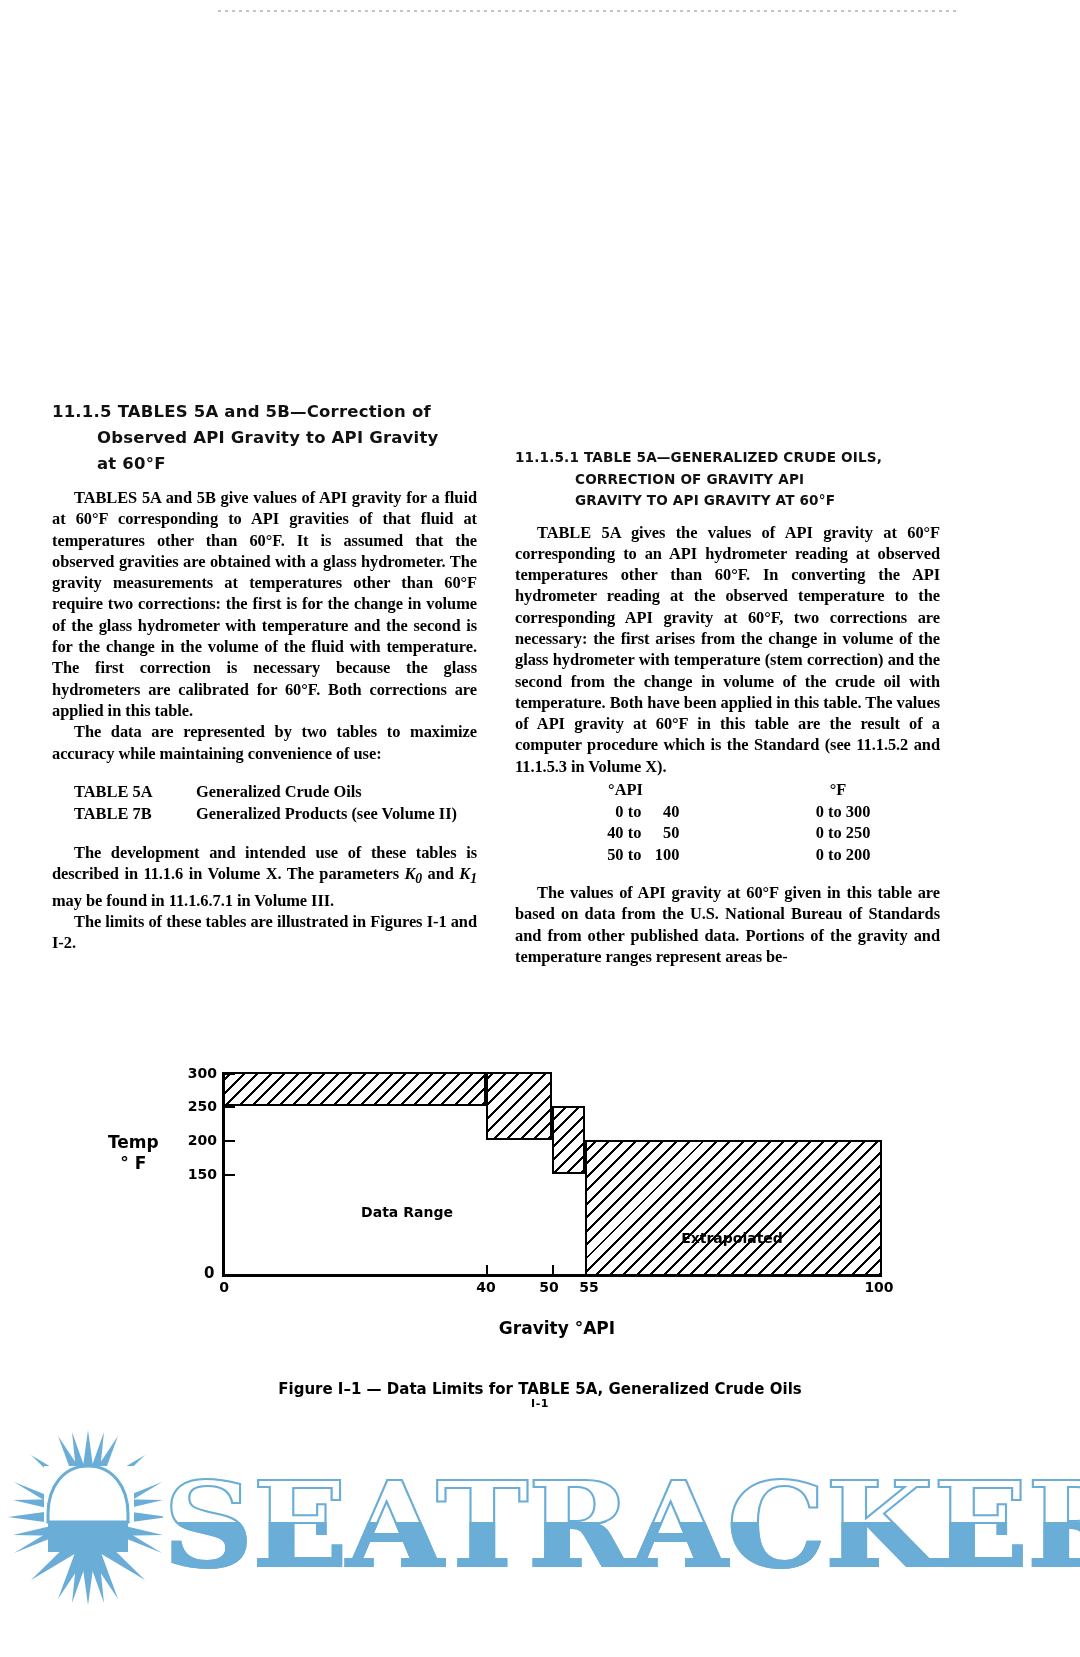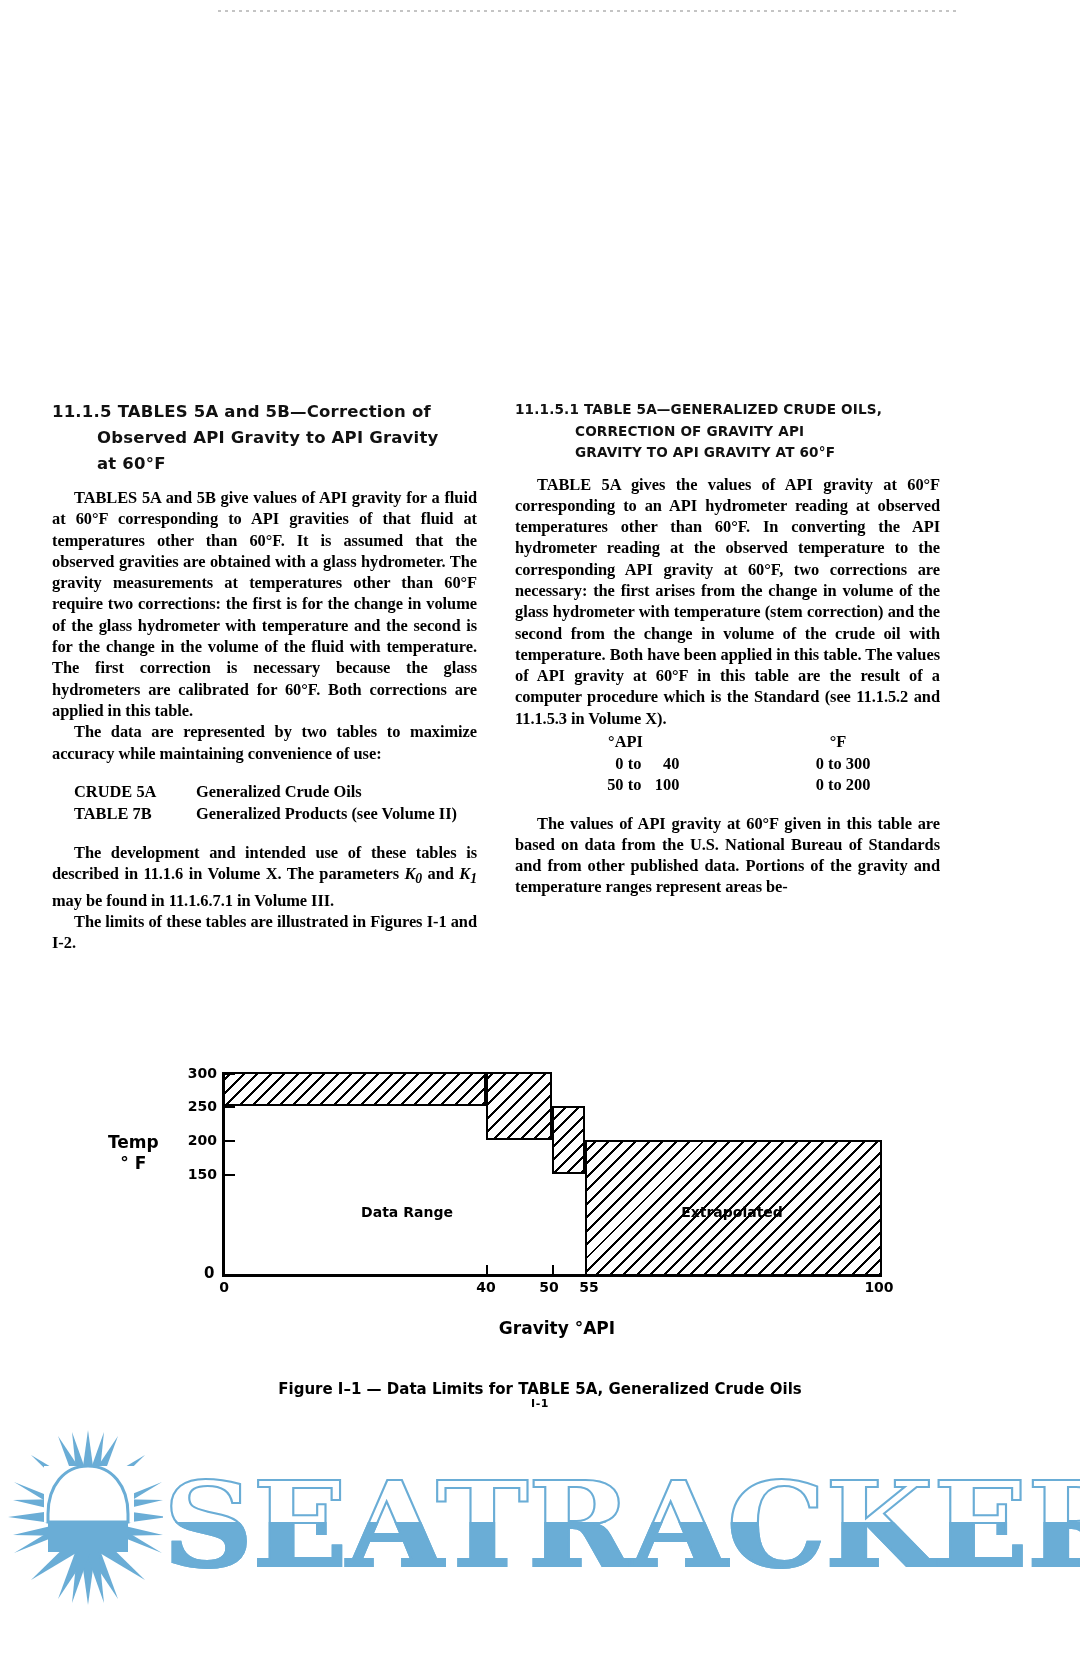--- a/index.html
+++ b/index.html
@@ -41,21 +41,21 @@
     top: 16px;
     width: 1080px;
     height: 1020px;
   }
   .column {
     position: absolute;
     top: 383px;
     width: 425px;
   }
   .column.left  { left: 52px; }
-  .column.right { left: 515px; }
+  .column.right { left: 515px; margin-top: 48px; }
 
   
   .heading {
     font-family: "DejaVu Sans", sans-serif;
     font-weight: bold;
     color: #111;
   }
   .heading-left {
     font-size: 16.5px;
     line-height: 26px;
@@ -214,21 +214,21 @@
     position: absolute;
     font-family: "DejaVu Sans", sans-serif;
     font-weight: bold;
     font-size: 14px;
     color: #000;
     background: #ffffff;
     padding: 1px 5px;
     white-space: nowrap;
     transform: translate(-50%, -50%);
   }
-  .region-label.on-hatch { background: transparent; }
+  .region-label.on-hatch { background: transparent; margin-top: 26px; }
 
   .axis-title-y {
     position: absolute;
     left: 108px;
     top: 92px;
     font-family: "DejaVu Sans", sans-serif;
     font-weight: bold;
     font-size: 17px;
     line-height: 21px;
     text-align: center;
@@ -331,21 +331,21 @@
     </div>
 
     <div class="gap-sm"></div>
 
     <p class="body-text indent">TABLES 5A and 5B give values of API gravity for a fluid at 60°F corresponding to API gravities of that fluid at temperatures other than 60°F. It is assumed that the observed gravities are obtained with a glass hydrometer. The gravity measurements at temperatures other than 60°F require two corrections: the first is for the change in volume of the glass hydrometer with temperature and the second is for the change in the volume of the fluid with temperature. The first correction is necessary because the glass hydrometers are calibrated for 60°F. Both corrections are applied in this table.</p>
     <p class="body-text indent">The data are represented by two tables to maximize accuracy while maintaining convenience of use:</p>
 
     <div class="gap-md"></div>
 
     <div class="table-list">
-      <div class="row"><span class="tl-key">CRUDE 5A</span><span>Generalized Crude Oils</span></div>
+      <div class="row"><span class="tl-key">TABLE 5A</span><span>Generalized Crude Oils</span></div>
       <div class="row"><span class="tl-key">TABLE 7B</span><span>Generalized Products (see Volume II)</span></div>
     </div>
 
     <div class="gap-md"></div>
 
     <p class="body-text indent"><span>The development and intended use of these tables is described in 11.1.6 in Volume X. The parameters </span><i><span>K</span><sub>0</sub></i><span> and </span><i><span>K</span><sub>1</sub></i><span> may be found in 11.1.6.7.1 in Volume III.</span></p>
 
     <p class="body-text indent">The limits of these tables are illustrated in Figures I-1 and I-2.</p>
   </div>
 
@@ -366,20 +366,24 @@
       <thead>
         <tr>
           <th class="c-api">°API</th>
           <th class="c-f">°F</th>
         </tr>
       </thead>
       <tbody>
         <tr>
           <td class="c-api"><span class="num-a">0</span> <span>to</span> <span class="num-b">40</span></td>
           <td class="c-f"><span>0</span> <span>to</span> <span>300</span></td>
+        </tr>
+        <tr>
+          <td class="c-api"><span class="num-a">40</span> <span>to</span> <span class="num-b">50</span></td>
+          <td class="c-f"><span>0</span> <span>to</span> <span>250</span></td>
         </tr>
         <tr>
           <td class="c-api"><span class="num-a">50</span> <span>to</span> <span class="num-b">100</span></td>
           <td class="c-f"><span>0</span> <span>to</span> <span>200</span></td>
         </tr>
       </tbody>
     </table>
 
     <div class="gap-md"></div>
 

